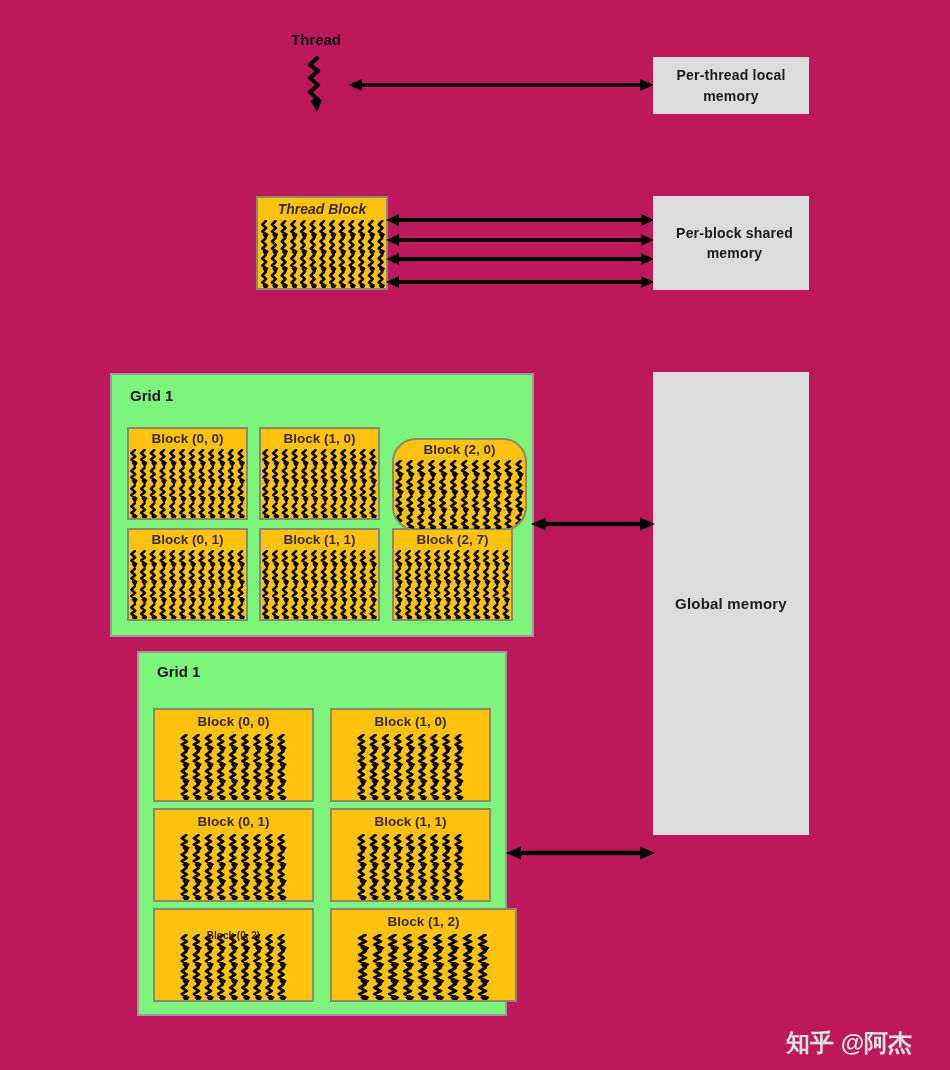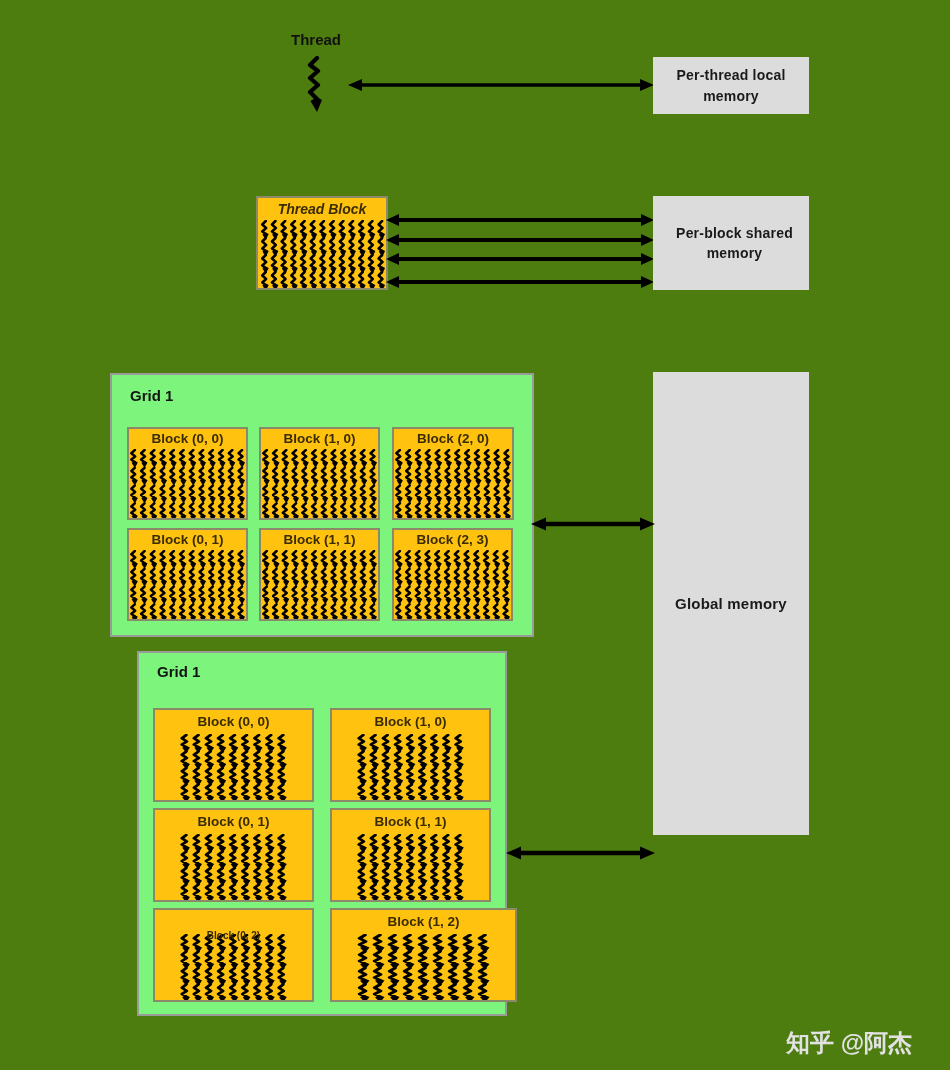--- a/index.html
+++ b/index.html
@@ -8,21 +8,21 @@
     padding: 0;
     background: #ffffff;
   }
   body {
     font-family: "Liberation Sans", "DejaVu Sans", sans-serif;
   }
   #canvas {
     position: relative;
     width: 950px;
     height: 1070px;
-    background: #4d7c0f;
+    background: #be185d;
     overflow: hidden;
   }
 
   
   .mem-box {
     position: absolute;
     background: #dcdcdc;
     display: flex;
     align-items: center;
     justify-content: center;
@@ -363,21 +363,21 @@
           <use href="#sq" x="51.00" y="53.25"></use>
           <use href="#sq" x="61.00" y="53.25"></use>
           <use href="#sq" x="71.00" y="53.25"></use>
           <use href="#sq" x="81.00" y="53.25"></use>
           <use href="#sq" x="91.00" y="53.25"></use>
           <use href="#sq" x="101.00" y="53.25"></use>
           <use href="#sq" x="111.00" y="53.25"></use>
         </svg>
       </div>
   </div>
-  <div class="block-box" style="left:392px; top:427px; width:122px; height:93px;">
+  <div class="block-box" style="left:392px; top:438px; width:135px; height:93px;border-radius:24px;">
     <div class="block-label" style="top:2px; font-size:13.5px;">Block (2, 0)</div>
     <div class="threads-fill tf" style="top:20px; height:71px;">
         <svg viewBox="0 0 120 71" preserveAspectRatio="none">
           <defs>
             <g id="sq">
               <path d="M5,1 L1.4,4.2 L5.4,7.4 L1.4,10.6 L5,13.2" stroke="#000" stroke-width="2.5" fill="none" stroke-linecap="round" stroke-linejoin="round"></path>
               <path d="M5,11.8 L1.7,13.8 L5,19 L8,13.4 Z" fill="#000"></path>
             </g>
           </defs>
           <use href="#sq" x="1.00" y="0.00"></use>
@@ -548,21 +548,21 @@
           <use href="#sq" x="61.00" y="53.25"></use>
           <use href="#sq" x="71.00" y="53.25"></use>
           <use href="#sq" x="81.00" y="53.25"></use>
           <use href="#sq" x="91.00" y="53.25"></use>
           <use href="#sq" x="101.00" y="53.25"></use>
           <use href="#sq" x="111.00" y="53.25"></use>
         </svg>
       </div>
   </div>
   <div class="block-box" style="left:392px; top:528px; width:121px; height:93px;">
-    <div class="block-label" style="top:2px; font-size:13.5px;">Block (2, 3)</div>
+    <div class="block-label" style="top:2px; font-size:13.5px;">Block (2, 7)</div>
     <div class="threads-fill tf" style="top:20px; height:71px;">
         <svg viewBox="0 0 120 71" preserveAspectRatio="none">
           <defs>
             <g id="sq">
               <path d="M5,1 L1.4,4.2 L5.4,7.4 L1.4,10.6 L5,13.2" stroke="#000" stroke-width="2.5" fill="none" stroke-linecap="round" stroke-linejoin="round"></path>
               <path d="M5,11.8 L1.7,13.8 L5,19 L8,13.4 Z" fill="#000"></path>
             </g>
           </defs>
           <use href="#sq" x="1.00" y="0.00"></use>
           <use href="#sq" x="11.00" y="0.00"></use>

